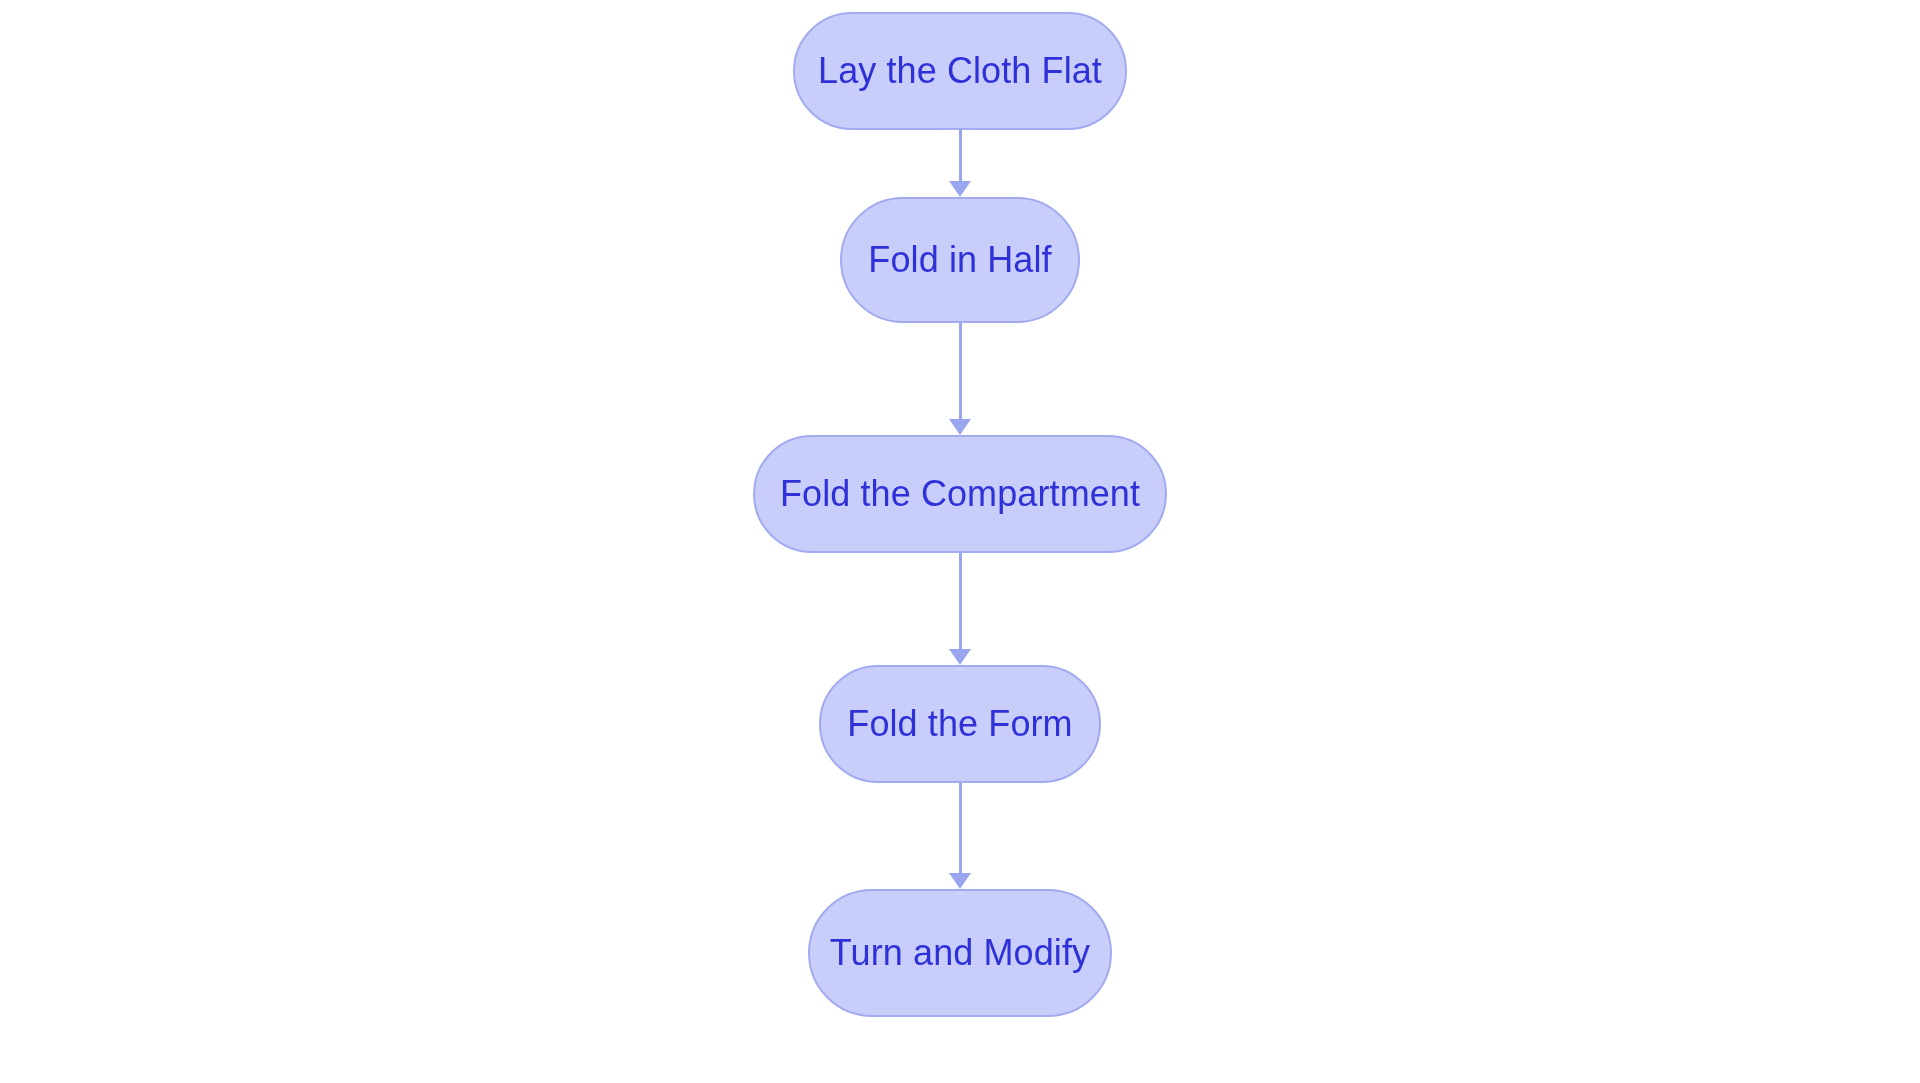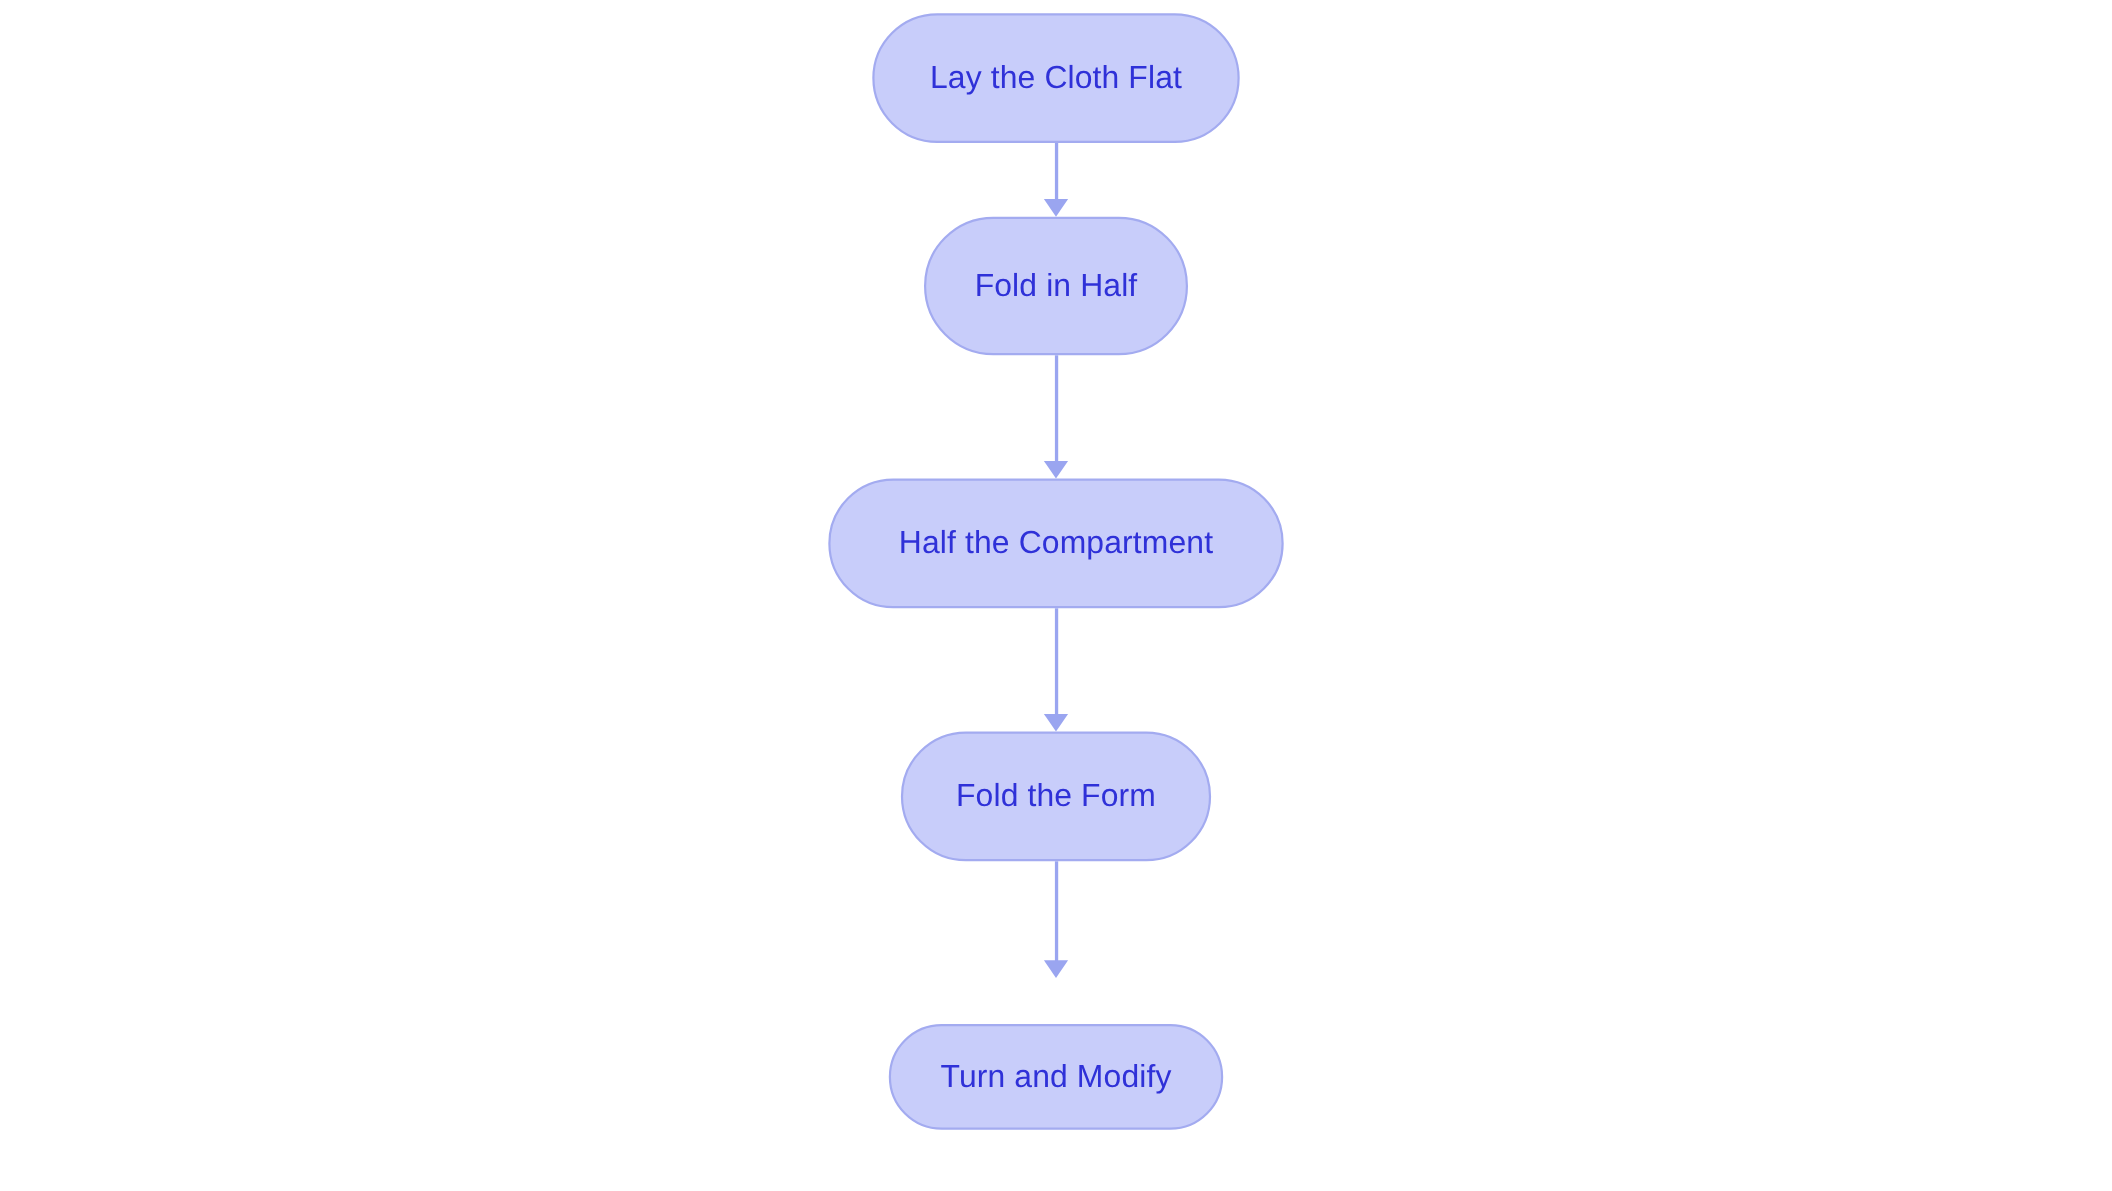--- a/index.html
+++ b/index.html
@@ -46,31 +46,31 @@
     color: #2f31d8;
     font-size: 27px;
     line-height: 1;
     letter-spacing: 0.1px;
     white-space: nowrap;
     flex: 0 0 auto;
   }
 
   .node-label {
     color: #2f31d8;
-    font-size: 29px;
+    font-size: 36px;
     line-height: 1;
     white-space: nowrap;
   }
 
   
   .node.n1 { width: 334px; height: 118px; }
   .node.n2 { width: 240px; height: 126px; }
   .node.n3 { width: 414px; height: 118px; }
   .node.n4 { width: 282px; height: 118px; }
-  .node.n5 { width: 304px; height: 96px; margin-top: 42px; }
+  .node.n5 { width: 304px; height: 128px; }
 
   
   .connector {
     position: relative;
     width: 30px;
     flex: 0 0 auto;
     display: flex;
     flex-direction: column;
     align-items: center;
   }
@@ -116,21 +116,21 @@
     <div class="node n2">
       <span class="node-label">Fold in Half</span>
     </div>
 
     <div class="connector c2">
       <div class="line"></div>
       <div class="arrowhead"></div>
     </div>
 
     <div class="node n3">
-      <span class="node-label">Half the Compartment</span>
+      <span class="node-label">Fold the Compartment</span>
     </div>
 
     <div class="connector c3">
       <div class="line"></div>
       <div class="arrowhead"></div>
     </div>
 
     <div class="node n4">
       <span class="node-label">Fold the Form</span>
     </div>

